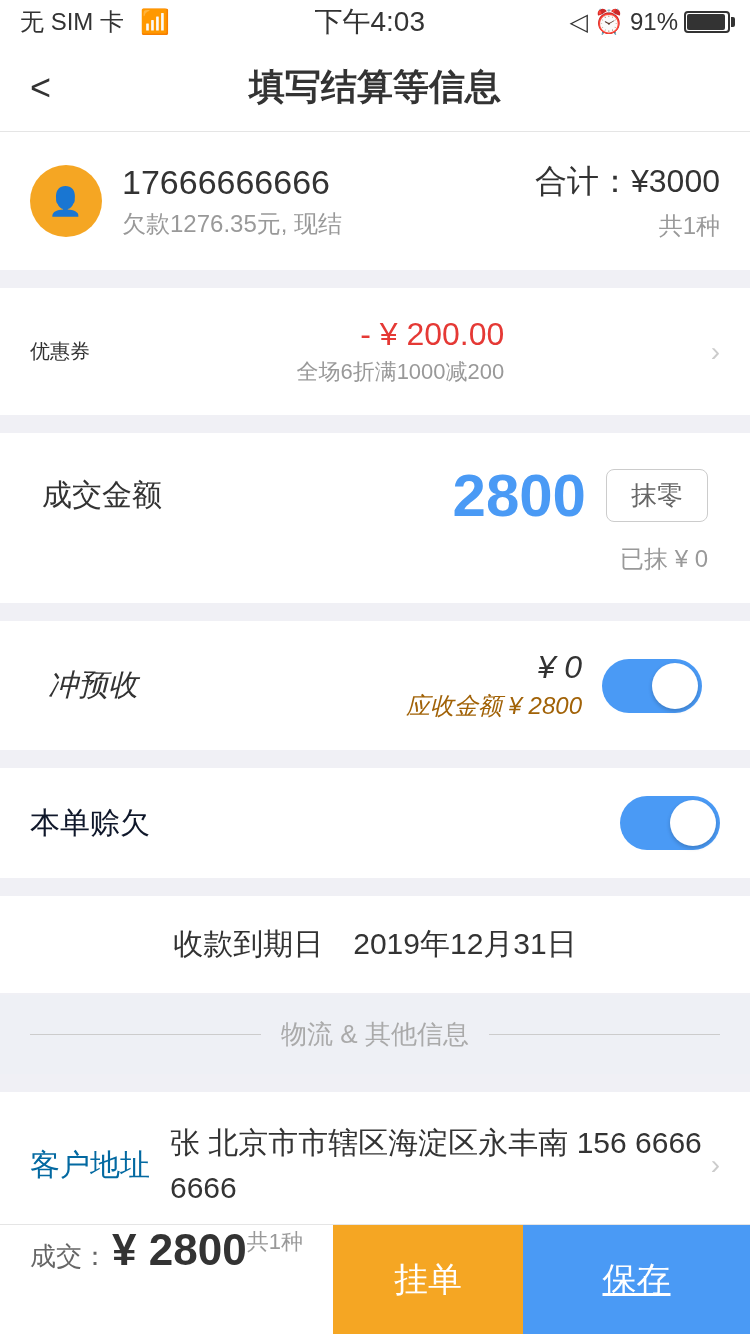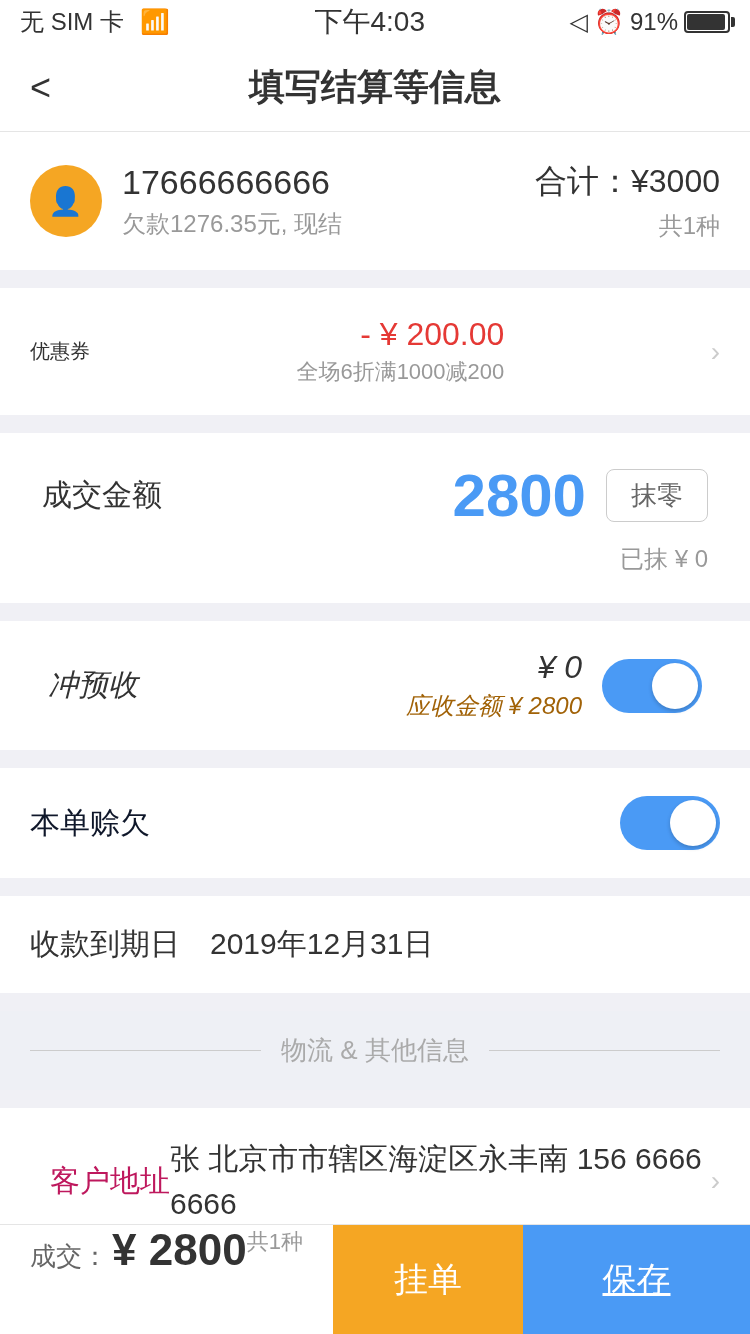--- a/index.html
+++ b/index.html
@@ -170,23 +170,24 @@
       display: flex;
       align-items: center;
       justify-content: space-between;
     }
     .credit-label { font-size: 30px; color: #0f172a; }
 
     
     .duedate-section {
       background: #fff;
       padding: 28px 30px;
-      margin-bottom: 18px;
-      display: flex;
-      align-items: center;
+      margin-bottom: 2px;
+      display: flex;
+      align-items: center;
+      justify-content: center;
     }
     .duedate-label { font-size: 30px; color: #333; }
     .duedate-value { font-size: 30px; color: #333; margin-left: 30px; }
 
     
     .divider-section {
       background: #eef0f5;
       padding: 22px 30px;
       margin-bottom: 18px;
       display: flex;
@@ -203,21 +204,21 @@
 
     
     .address-section {
       background: #fff;
       padding: 28px 30px;
       margin-bottom: 18px;
       display: flex;
       align-items: center;
       cursor: pointer;
     }
-    .address-label { font-size: 30px; color: #be185d; flex-shrink: 0; width: 140px; text-align: right; }
+    .address-label { font-size: 30px; color: #0369a1; flex-shrink: 0; width: 140px; }
     .address-value { font-size: 30px; color: #333; flex: 1; line-height: 1.5; }
     .address-chevron { font-size: 28px; color: #ccc; }
 
     
     .bottom-spacer { height: 120px; }
 
     
     .footer-bar {
       position: fixed;
       bottom: 0;

